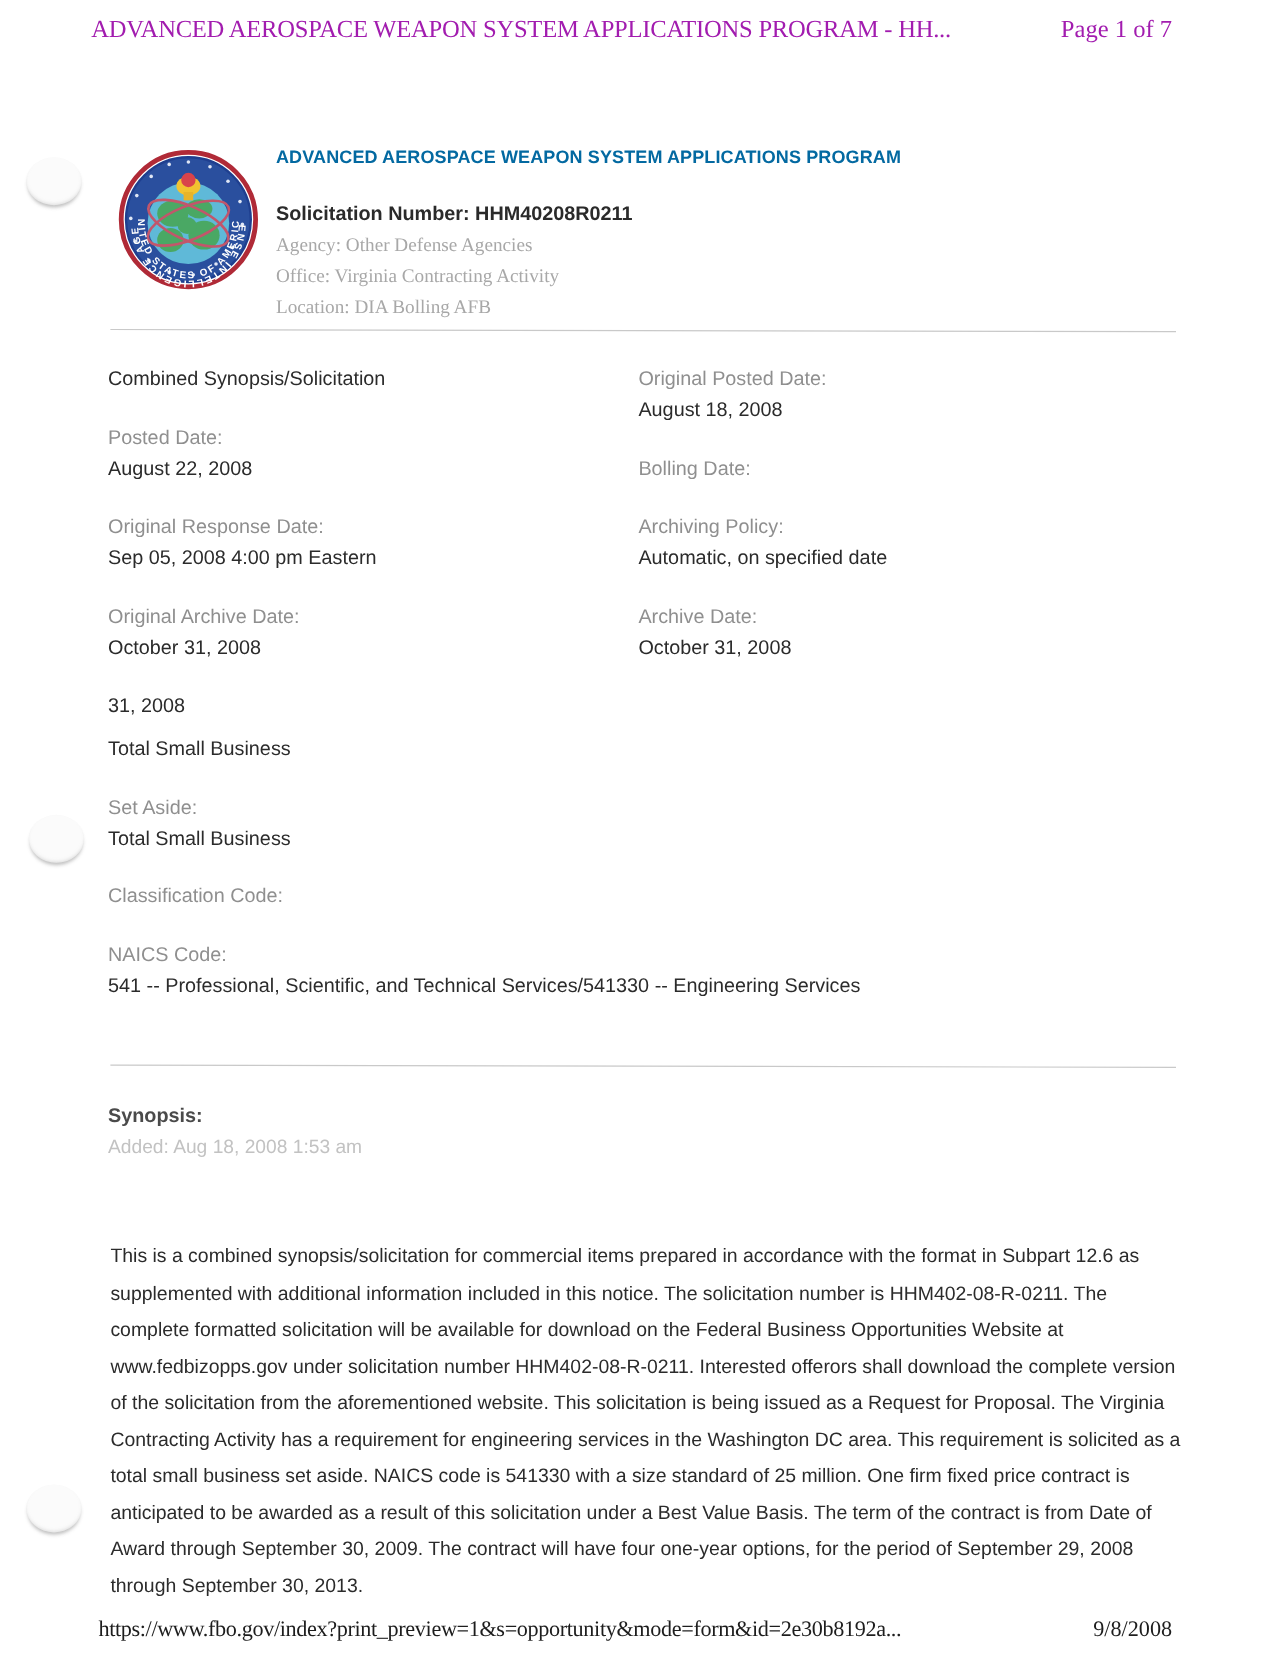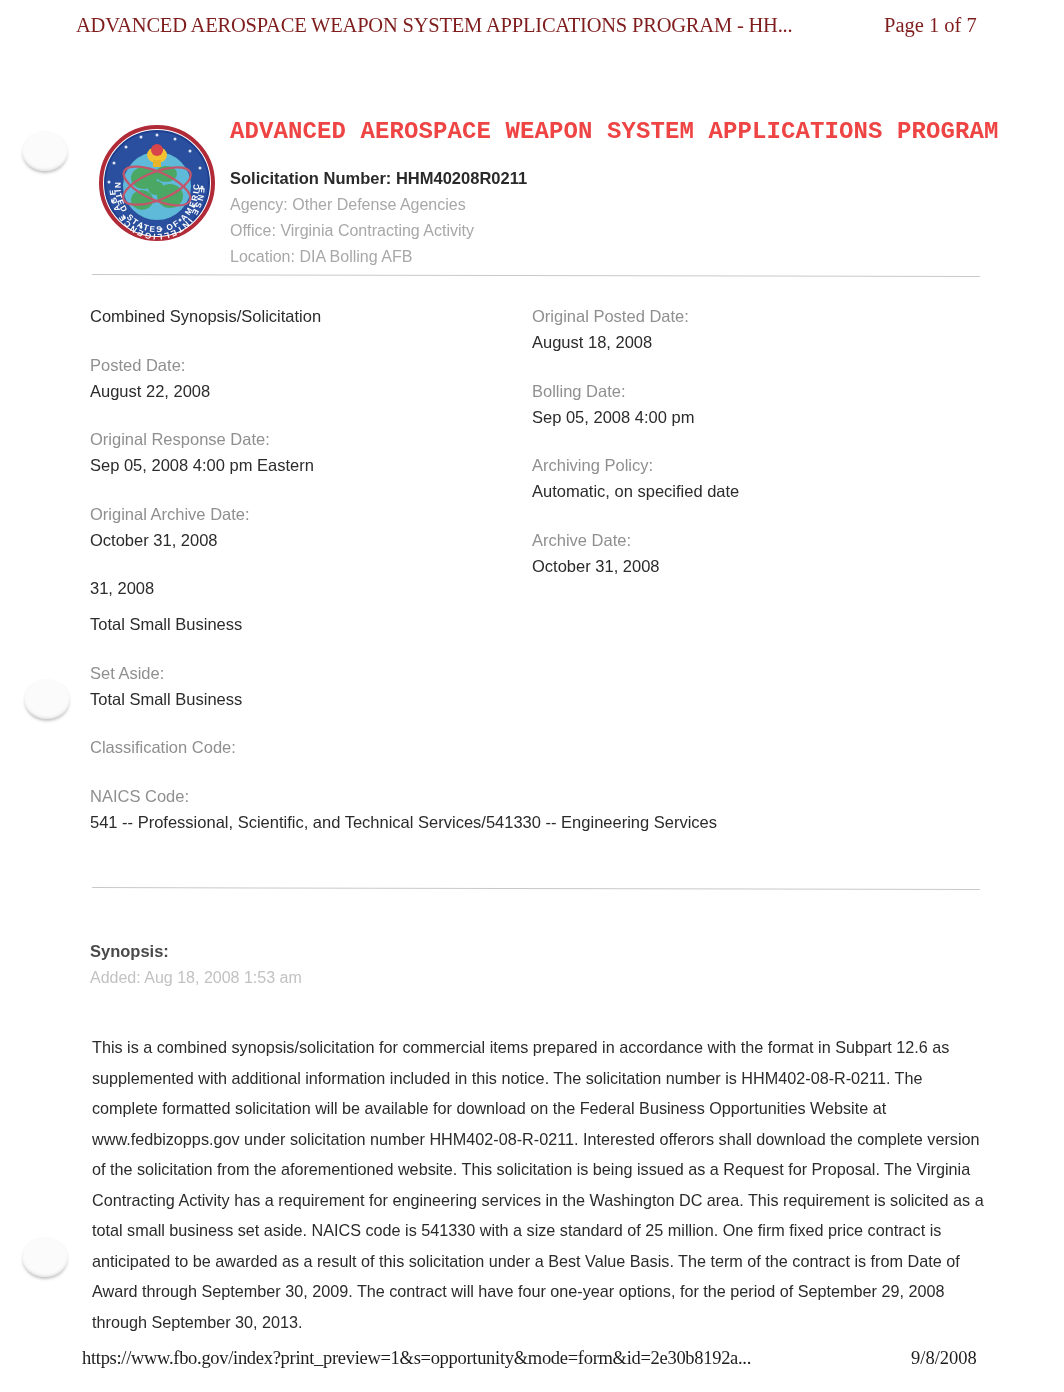--- a/index.html
+++ b/index.html
@@ -19,21 +19,21 @@
 
   
   .print-header {
     position: absolute;
     top: 14px;
     left: 0;
     width: 1064px;
     height: 30px;
     font-family: "Liberation Serif", serif;
     font-size: 20.5px;
-    color: #7f1d1d;
+    color: #a21caf;
     white-space: nowrap;
   }
   .print-header .ph-title {
     position: absolute;
     left: 76px;
     top: 0;
     letter-spacing: -0.2px;
   }
   .print-header .ph-page {
     position: absolute;
@@ -89,41 +89,41 @@
   }
   .seal-wrap svg { display: block; }
 
   .masthead-text {
     position: absolute;
     left: 142px;
     top: 0px;
     width: 760px;
   }
   .mh-title {
-    font-size: 24px;
+    font-size: 15px;
     font-weight: bold;
-    color: #ef4444;
+    color: #0369a1;
     letter-spacing: 0.1px;
     line-height: 28px;
     white-space: nowrap;
-    font-family: Liberation Mono, monospace;
   }
   .mh-solicitation {
     font-size: 16.5px;
     font-weight: bold;
     color: #2a2a2a;
     line-height: 27px;
     margin-top: 19px;
     white-space: nowrap;
   }
   .mh-meta {
     font-size: 16px;
     color: #a8a8a8;
     line-height: 26px;
     white-space: nowrap;
+    font-family: Liberation Serif, serif;
   }
 
   
   .rule {
     position: absolute;
     left: 92px;
     width: 888px;
     height: 1px;
     background: #c9c9c9;
     transform: rotate(0.12deg);
@@ -178,21 +178,20 @@
     width: 900px;
   }
   .meta-lower .field { margin-bottom: 22.5px; }
   .meta-lower .f-value.wide { white-space: normal; }
 
   
   .synopsis-head {
     position: absolute;
     left: 90px;
     top: 917px;
-    margin-top: 21px;
   }
   .syn-label {
     font-size: 16.5px;
     font-weight: bold;
     color: #4a4a4a;
     line-height: 27px;
   }
   .syn-added {
     font-size: 16px;
     color: #c2c2c2;
@@ -327,21 +326,20 @@
       </div>
     </div>
 
     <div class="meta-col right">
       <div class="field">
         <div class="f-label">Original Posted Date:</div>
         <div class="f-value">August 18, 2008</div>
       </div>
       <div class="field">
         <div class="f-label">Bolling Date:</div>
-        <div class="f-value">Sep 05, 2008 4:00 pm</div>
       </div>
       <div class="field">
         <div class="f-label">Archiving Policy:</div>
         <div class="f-value">Automatic, on specified date</div>
       </div>
       <div class="field">
         <div class="f-label">Archive Date:</div>
         <div class="f-value">October 31, 2008</div>
       </div>
     </div>

